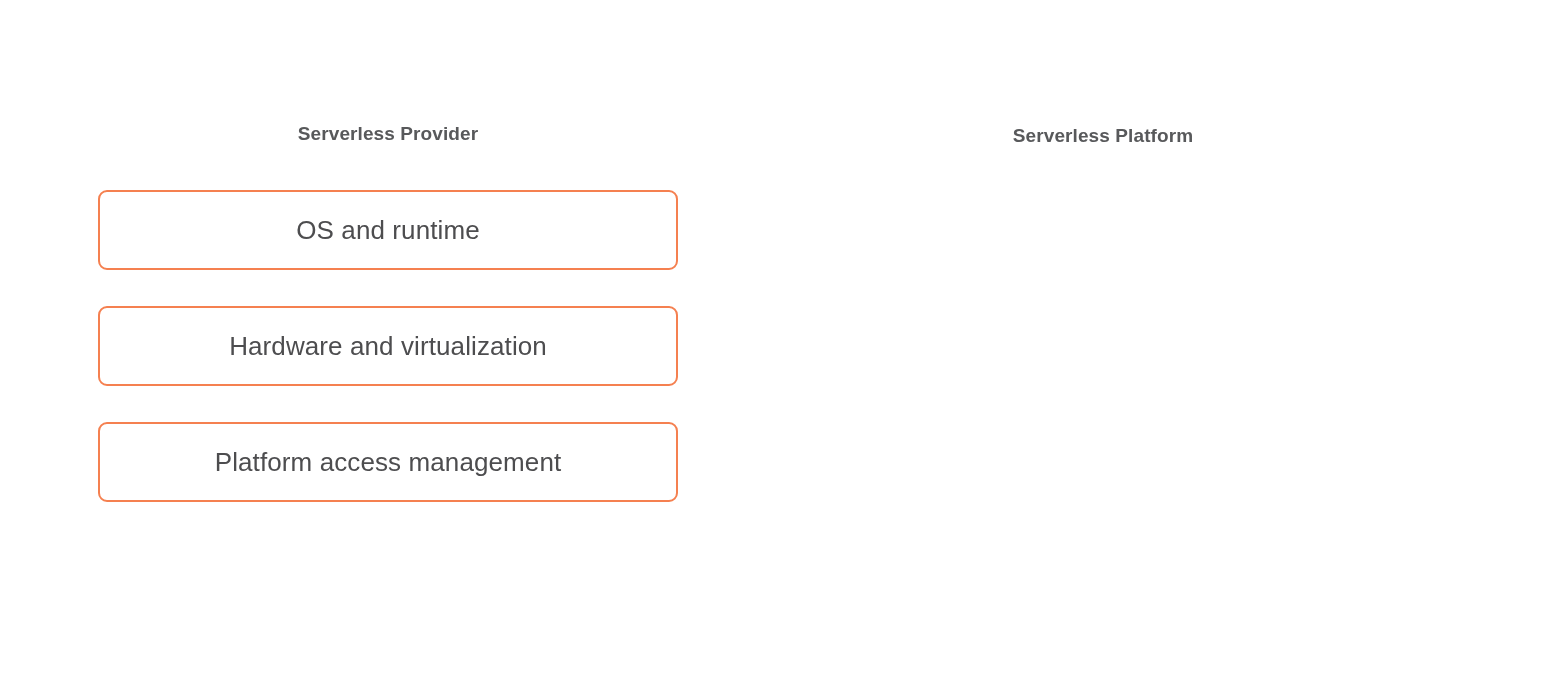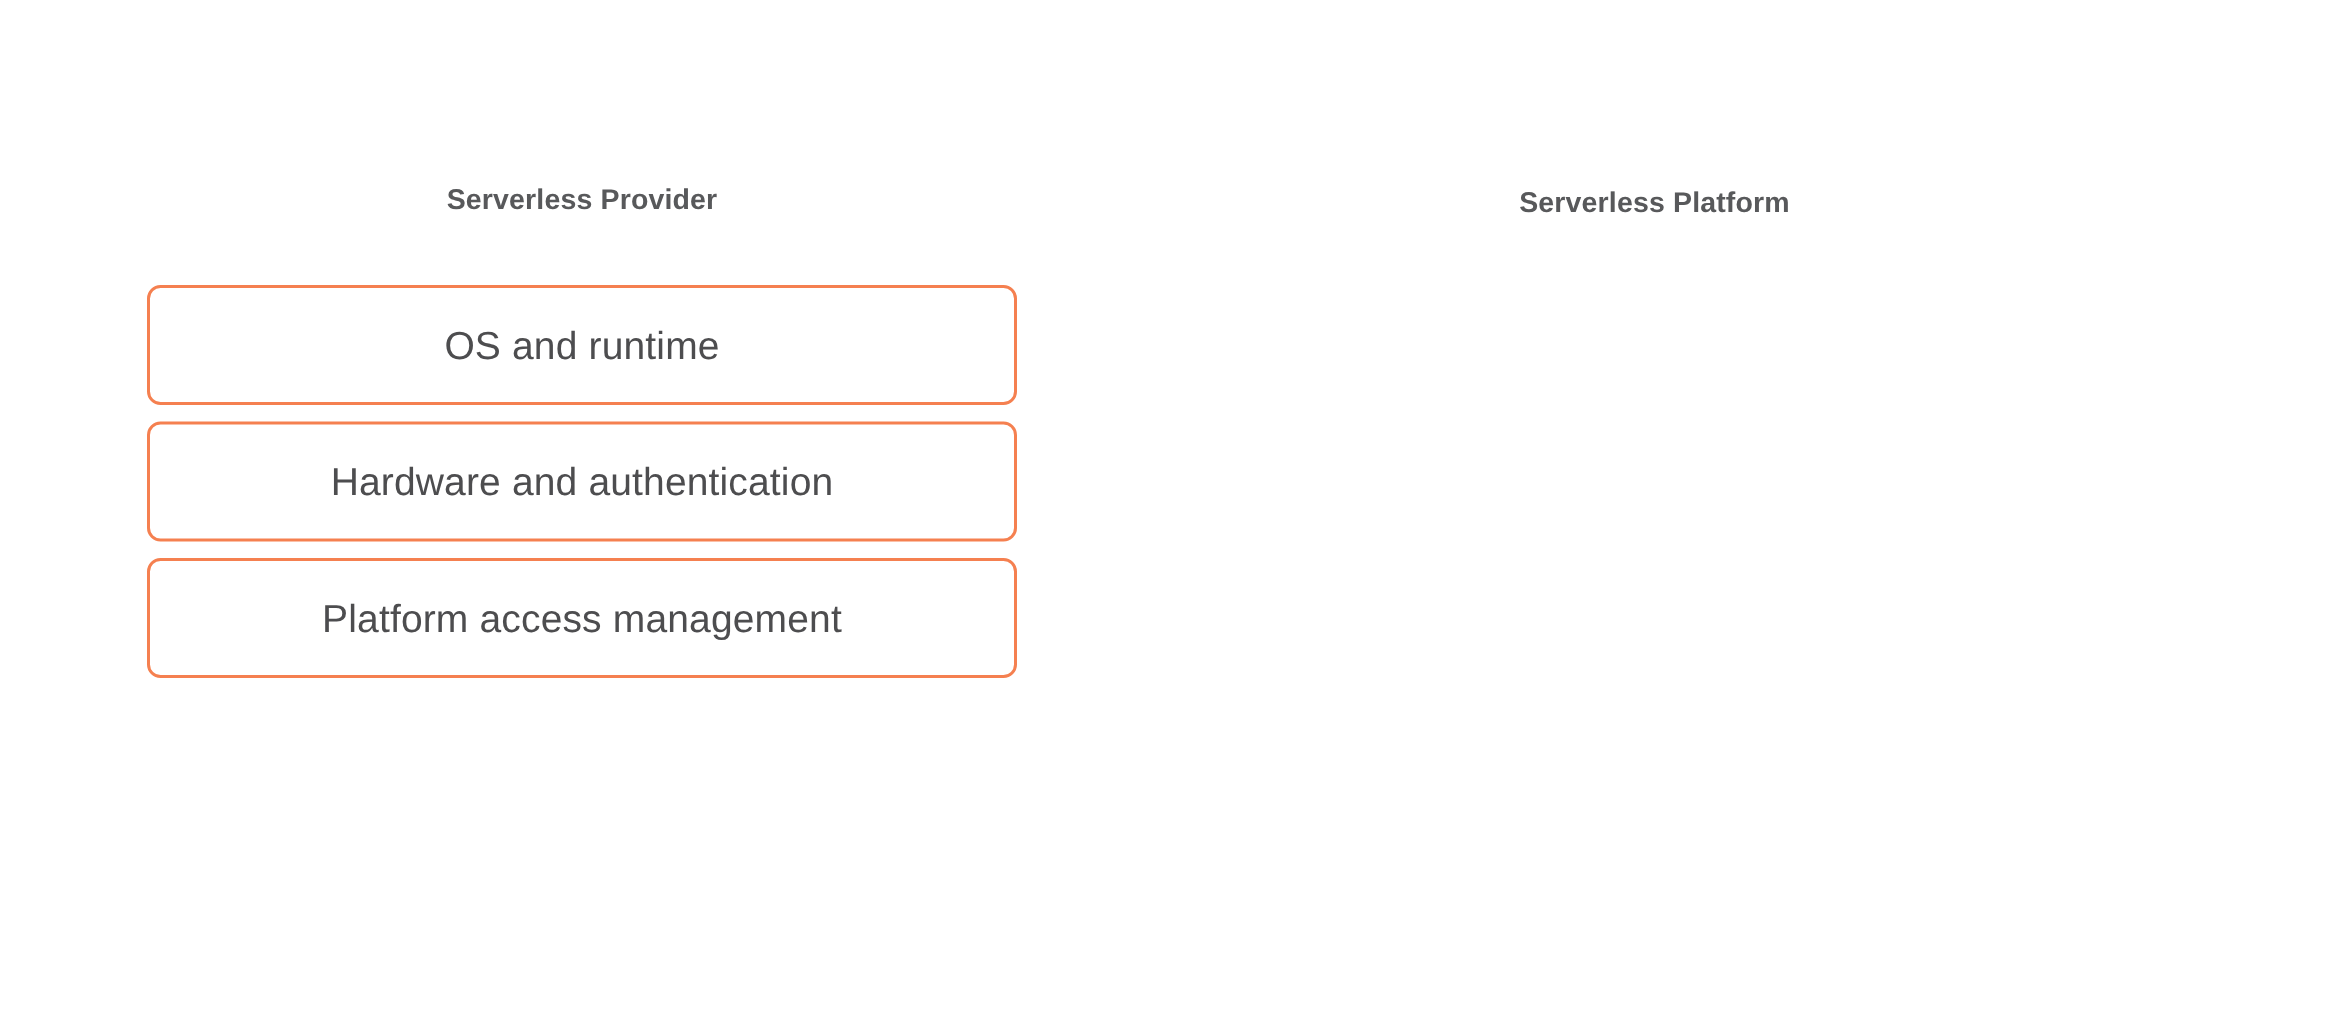--- a/index.html
+++ b/index.html
@@ -51,21 +51,21 @@
     white-space: nowrap;
   }
 
   .layer-stack {
     margin-top: 40px;
   }
 
   .layer-box {
     box-sizing: border-box;
     height: 80px;
-    margin-bottom: 11px;
+    margin-bottom: 36px;
     border: 2px solid #f58050;
     border-radius: 9px;
     background: #ffffff;
     display: flex;
     align-items: center;
     justify-content: center;
   }
 
   .layer-box:last-child {
     margin-bottom: 0;
@@ -87,21 +87,21 @@
 
 <div id="diagram">
 
   <div class="column left">
     <div class="column-title">Serverless Provider</div>
     <div class="layer-stack">
       <div class="layer-box">
         <span class="layer-label">OS and runtime</span>
       </div>
       <div class="layer-box">
-        <span class="layer-label">Hardware and authentication</span>
+        <span class="layer-label">Hardware and virtualization</span>
       </div>
       <div class="layer-box">
         <span class="layer-label">Platform access management</span>
       </div>
     </div>
   </div>
 
   <div class="column right">
     <div class="column-title">Serverless Platform</div>
   </div>

